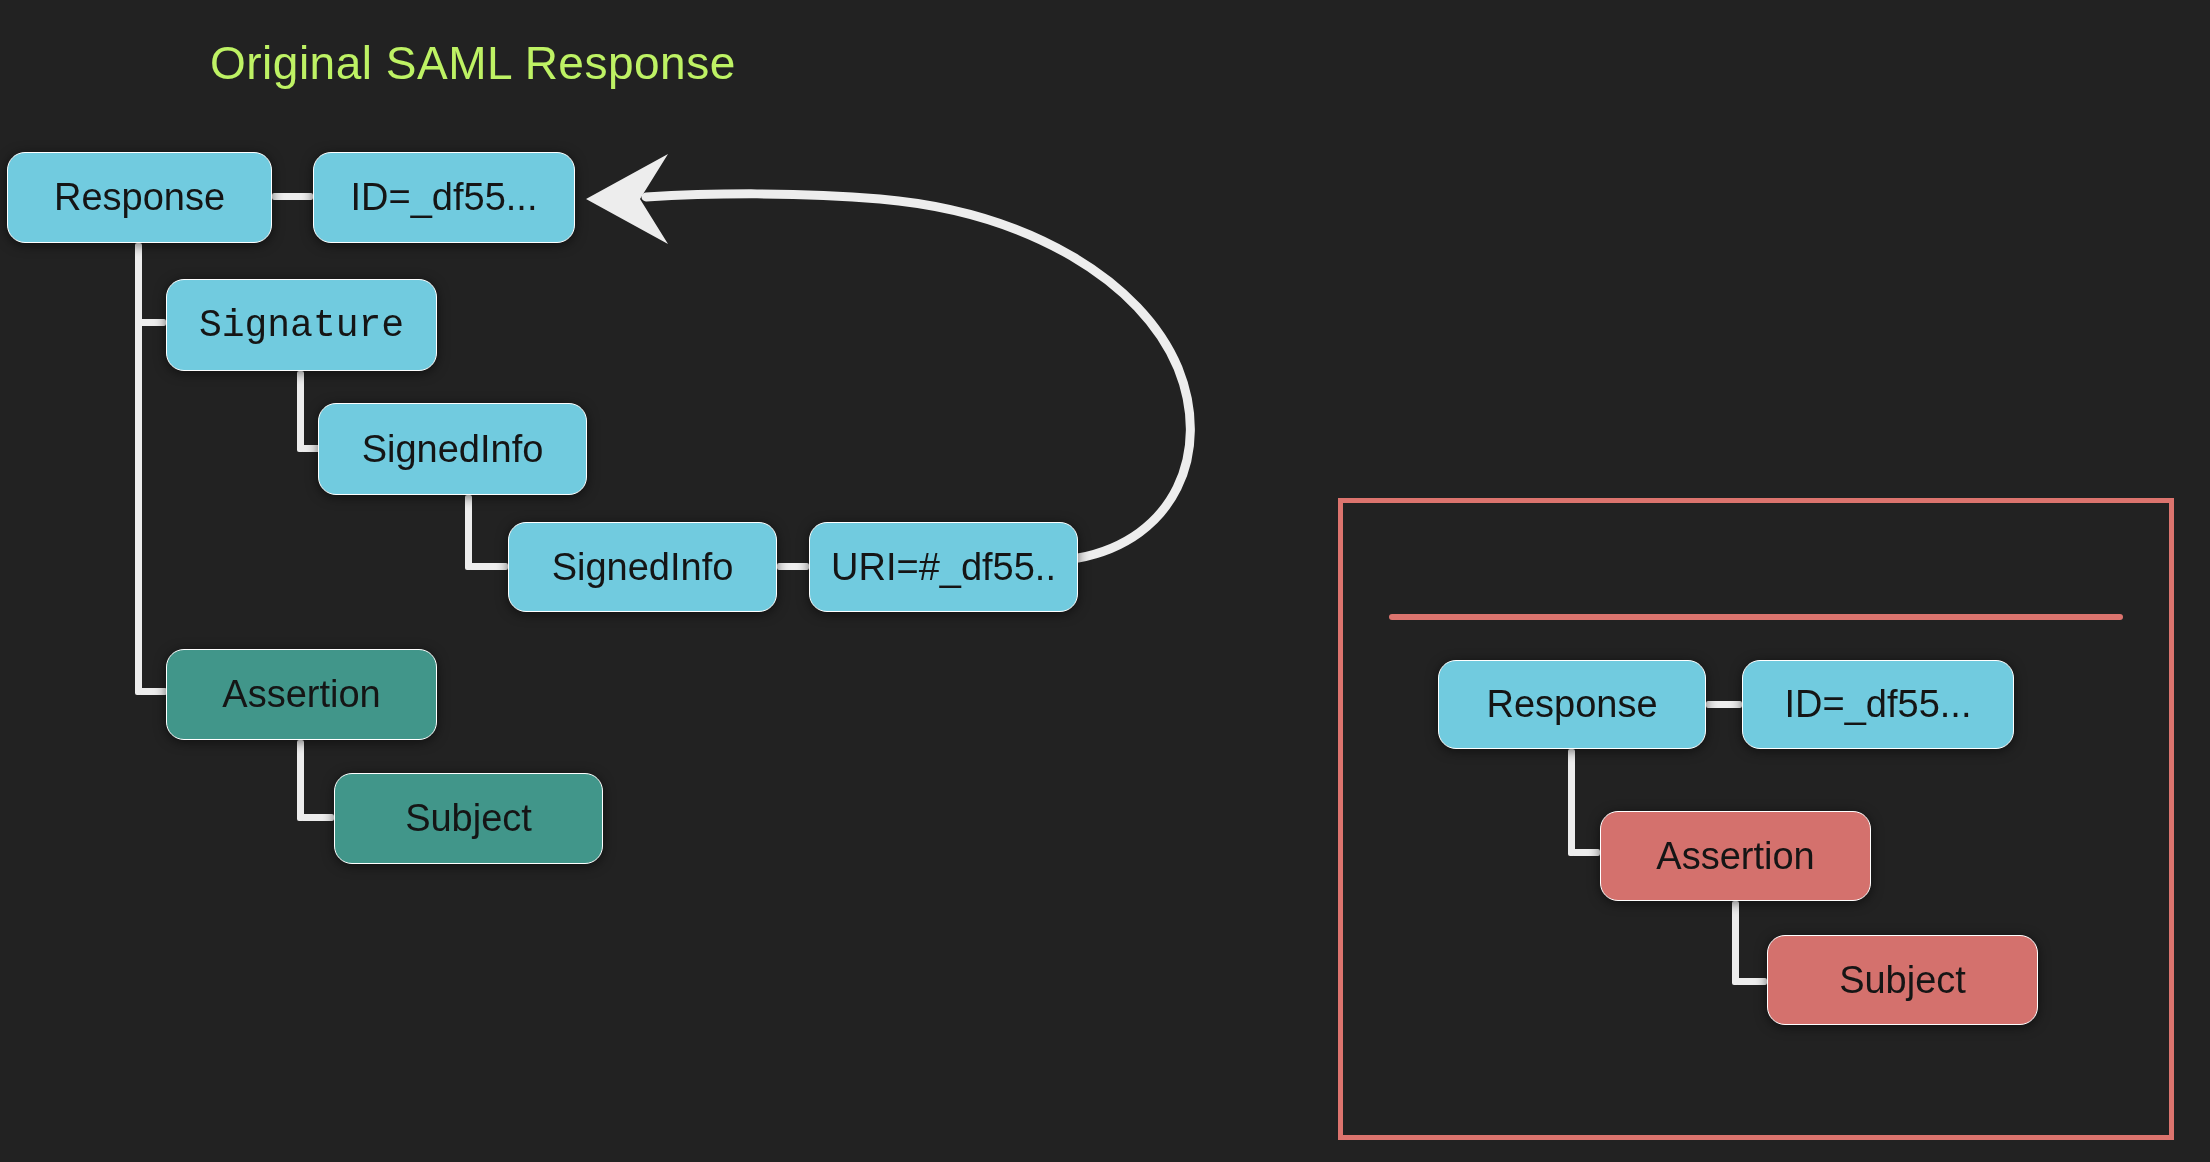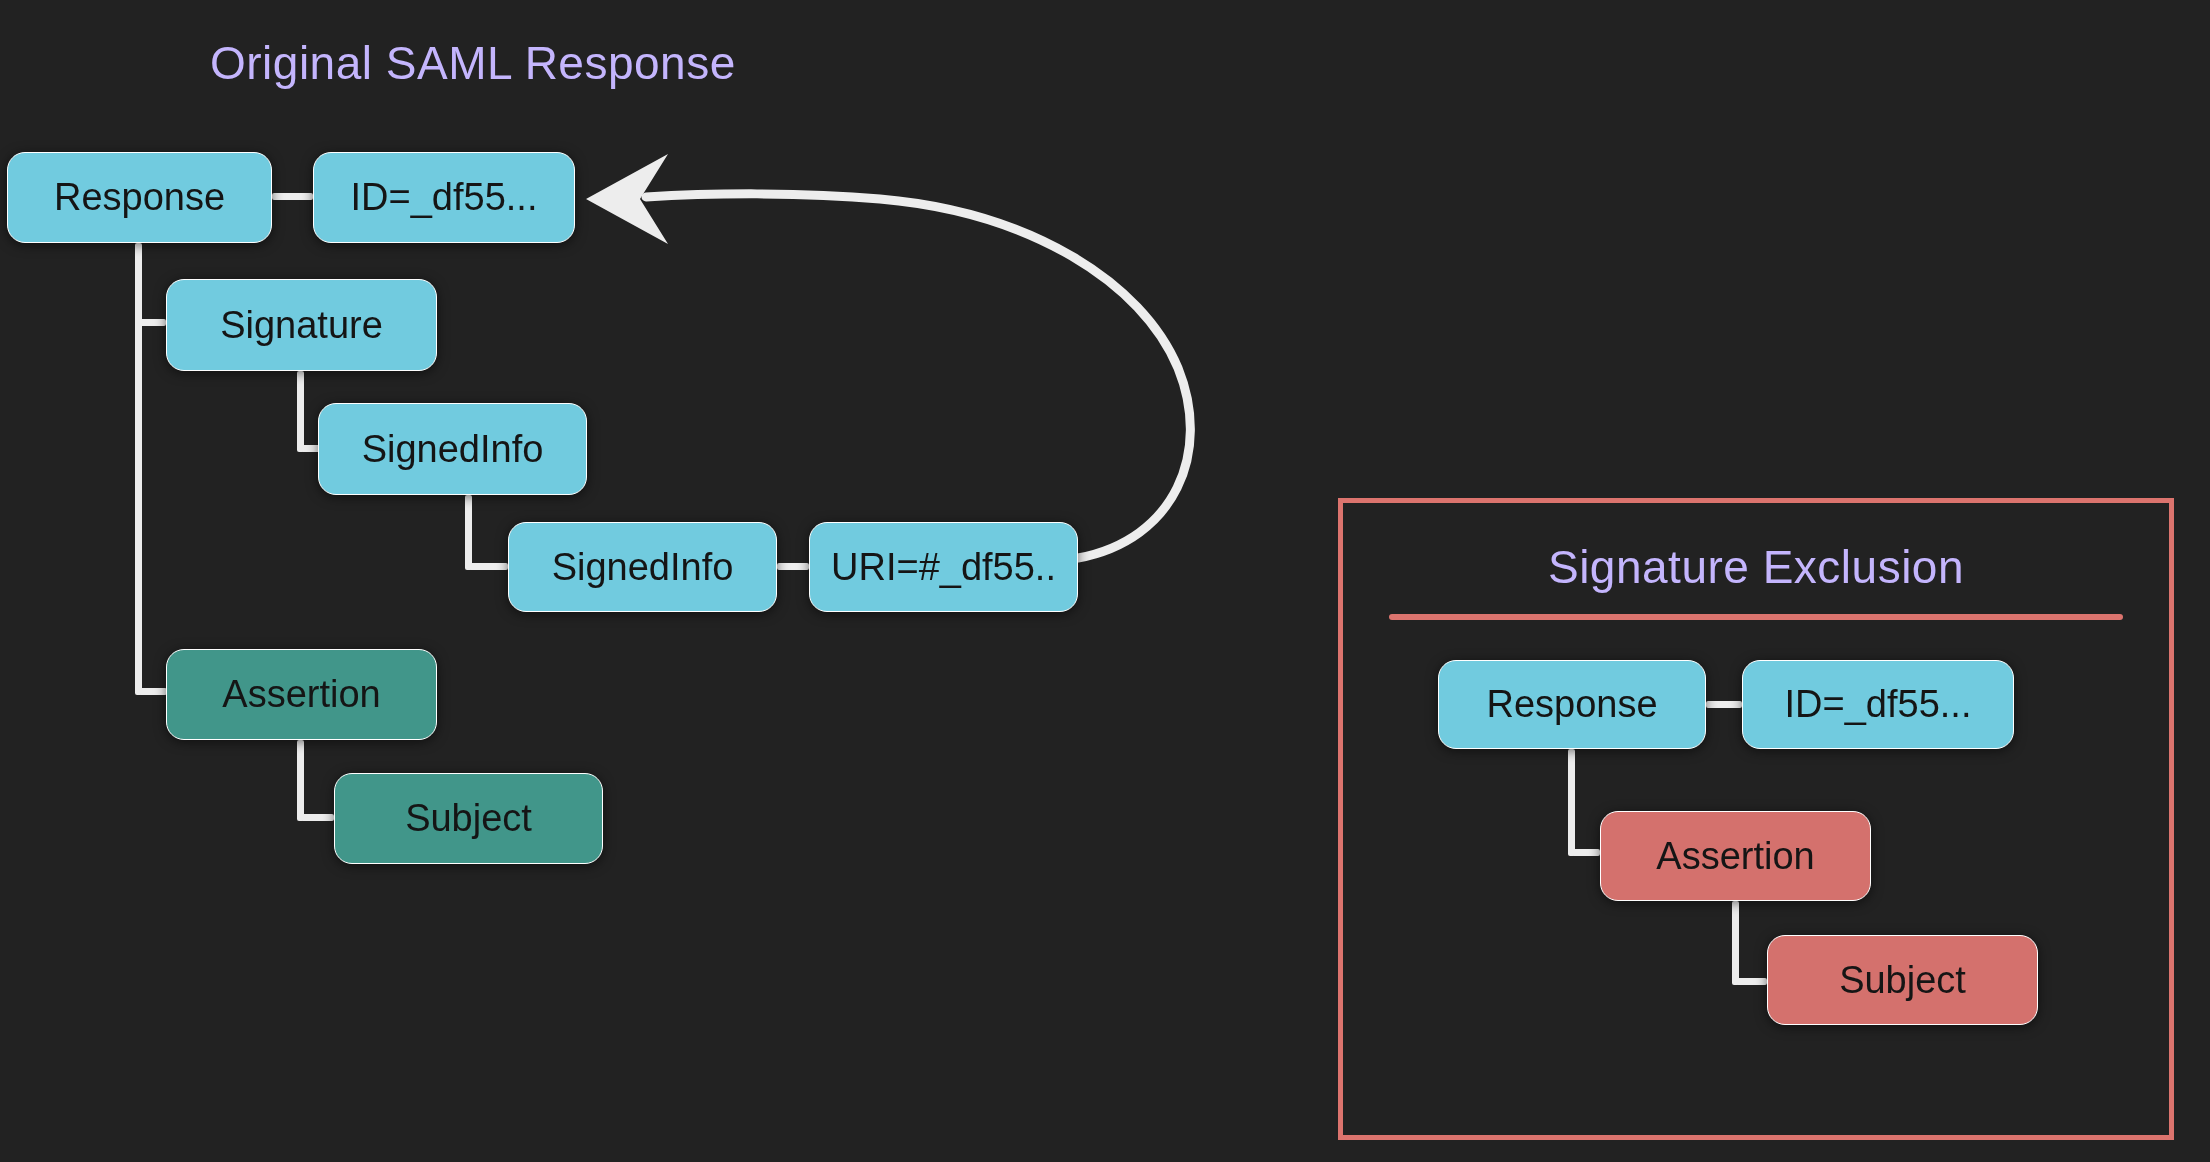--- a/index.html
+++ b/index.html
@@ -1,21 +1,21 @@
 <!DOCTYPE html>
 <html><head>
 <meta charset="utf-8">
 <style>
   html,body{margin:0;padding:0;background:#222222;}
   .canvas{
     position:relative;width:2210px;height:1162px;background:#222222;
     font-family:"Liberation Sans", sans-serif;overflow:hidden;
   }
   .diagram-title{
-    position:absolute;color:#c4b5fd;font-size:46px;letter-spacing:0.5px;
+    position:absolute;color:#bef264;font-size:46px;letter-spacing:0.5px;
     white-space:nowrap;
   }
   .node{
     position:absolute;display:flex;align-items:center;justify-content:center;
     font-size:38px;color:#151515;border-radius:18px;
     border:1px solid #ffffff;box-sizing:border-box;
     box-shadow:0 2px 12px rgba(0,0,0,0.55);
     white-space:nowrap;
   }
   .node.cyan{background:#71cbdf;}
@@ -51,29 +51,28 @@
   <div class="conn" style="left:297px;top:740px;width:7px;height:81px;"></div>
   <div class="conn" style="left:301px;top:814px;width:33px;height:7px;"></div>
 
   <svg class="arrow-svg" viewBox="0 0 2210 1162">
     <path d="M 1078 558 C 1175 540, 1212 452, 1178 368 C 1142 282, 1030 212, 880 199 C 800 192, 710 193, 646 197" fill="none" stroke="#ededed" stroke-width="9" stroke-linecap="round"></path>
     <polygon points="586,199 668,154 640,199 668,244" fill="#ededed"></polygon>
   </svg>
 
   <div class="node cyan" style="left:7px;top:152px;width:265px;height:91px;">Response</div>
   <div class="node cyan" style="left:313px;top:152px;width:262px;height:91px;">ID=_df55...</div>
-  <div class="node cyan" style="left:166px;top:279px;width:271px;height:92px;">Signature</div>
+  <div class="node cyan" style="left:166px;top:279px;width:271px;height:92px;font-family:Liberation Mono, monospace;">Signature</div>
   <div class="node cyan" style="left:318px;top:403px;width:269px;height:92px;">SignedInfo</div>
   <div class="node cyan" style="left:508px;top:522px;width:269px;height:90px;">SignedInfo</div>
   <div class="node cyan" style="left:809px;top:522px;width:269px;height:90px;">URI=#_df55..</div>
   <div class="node green" style="left:166px;top:649px;width:271px;height:91px;">Assertion</div>
   <div class="node green" style="left:334px;top:773px;width:269px;height:91px;">Subject</div>
 
   <div class="panel"></div>
-  <div class="diagram-title" style="left:1338px;top:540px;width:836px;text-align:center;">Signature Exclusion</div>
   <div class="panel-underline"></div>
 
   <div class="conn" style="left:1706px;top:701px;width:36px;height:7px;"></div>
   <div class="conn" style="left:1568px;top:749px;width:7px;height:107px;"></div>
   <div class="conn" style="left:1572px;top:849px;width:28px;height:7px;"></div>
   <div class="conn" style="left:1732px;top:901px;width:7px;height:84px;"></div>
   <div class="conn" style="left:1736px;top:978px;width:31px;height:7px;"></div>
 
   <div class="node cyan" style="left:1438px;top:660px;width:268px;height:89px;">Response</div>
   <div class="node cyan" style="left:1742px;top:660px;width:272px;height:89px;">ID=_df55...</div>

